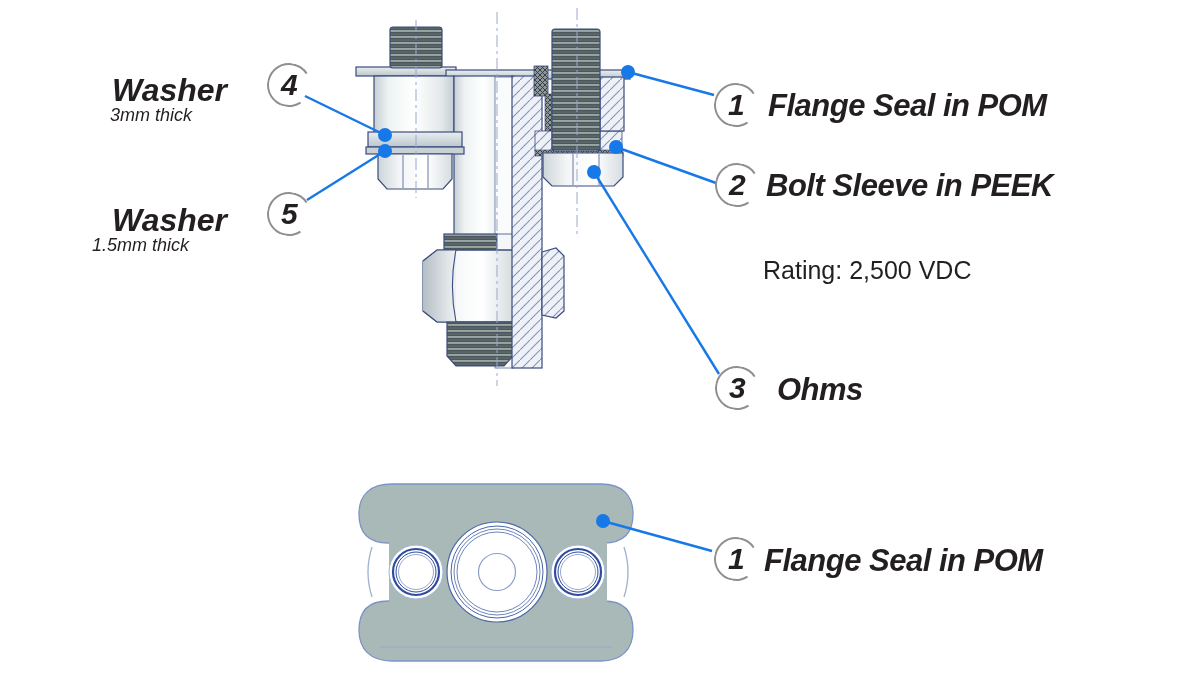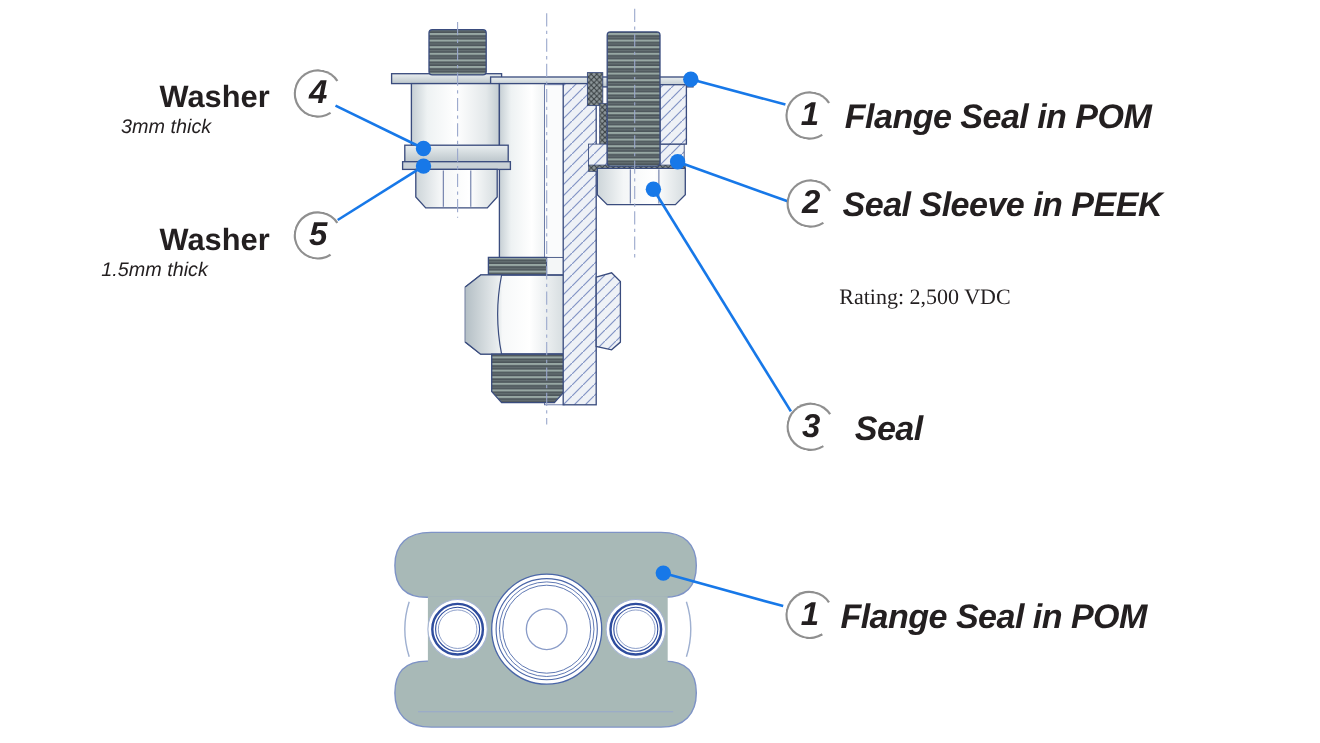--- a/index.html
+++ b/index.html
@@ -10,24 +10,24 @@
   body{
     width:1200px;height:675px;position:relative;background:#ffffff;
     font-family:"Liberation Sans", sans-serif;color:var(--ink);
     overflow:hidden;
   }
   #drawing{position:absolute;left:0;top:0;}
   .leaderline{stroke:var(--leader);stroke-width:2.4;fill:none;}
   .leaderdot{fill:var(--leader);stroke:none;}
   .sealfill{fill:var(--seal);}
   .lbl{position:absolute;white-space:nowrap;line-height:1.08;}
-  .part-title{font-size:28px;font-weight:bold;margin-left:33px;}
+  .part-title{font-size:32px;font-weight:bold;font-style:italic;}
   .part-sub{font-size:18px;font-style:italic;}
   .part-name{font-size:31px;font-weight:bold;font-style:italic;letter-spacing:-0.5px;}
-  .spec{font-size:20px;line-height:42px;font-family:Liberation Serif, serif;}
+  .spec{font-size:25px;line-height:42px;}
   .numcirc{
     position:absolute;width:44px;height:44px;border:2px solid var(--arc);
     border-radius:50%;border-right-color:transparent;
     transform:rotate(12deg);
     display:flex;align-items:center;justify-content:center;
     box-sizing:border-box;
   }
   .numcirc .num{
     transform:rotate(-12deg);
     font-size:30px;font-weight:bold;font-style:italic;color:var(--ink);
@@ -185,27 +185,27 @@
 </div>
 
 <div class="numcirc" style="left:714px;top:83px;">
   <span class="num">1</span>
 </div>
 <div class="lbl part-name" style="left:768px;top:89px;">Flange Seal in POM</div>
 
 <div class="numcirc" style="left:715px;top:163px;">
   <span class="num">2</span>
 </div>
-<div class="lbl part-name" style="left:766px;top:169px;">Seal Sleeve in PEEK</div>
+<div class="lbl part-name" style="left:766px;top:169px;">Bolt Sleeve in PEEK</div>
 
 <div class="lbl spec" style="left:763px;top:249px;">
   <div>Rating: 2,500 VDC</div>
 </div>
 
 <div class="numcirc" style="left:715px;top:366px;">
   <span class="num">3</span>
 </div>
-<div class="lbl part-name" style="left:777px;top:373px;">Seal</div>
+<div class="lbl part-name" style="left:777px;top:373px;">Ohms</div>
 
 <div class="numcirc" style="left:714px;top:537px;">
   <span class="num">1</span>
 </div>
 <div class="lbl part-name" style="left:764px;top:544px;">Flange Seal in POM</div>
 
 </body></html>

